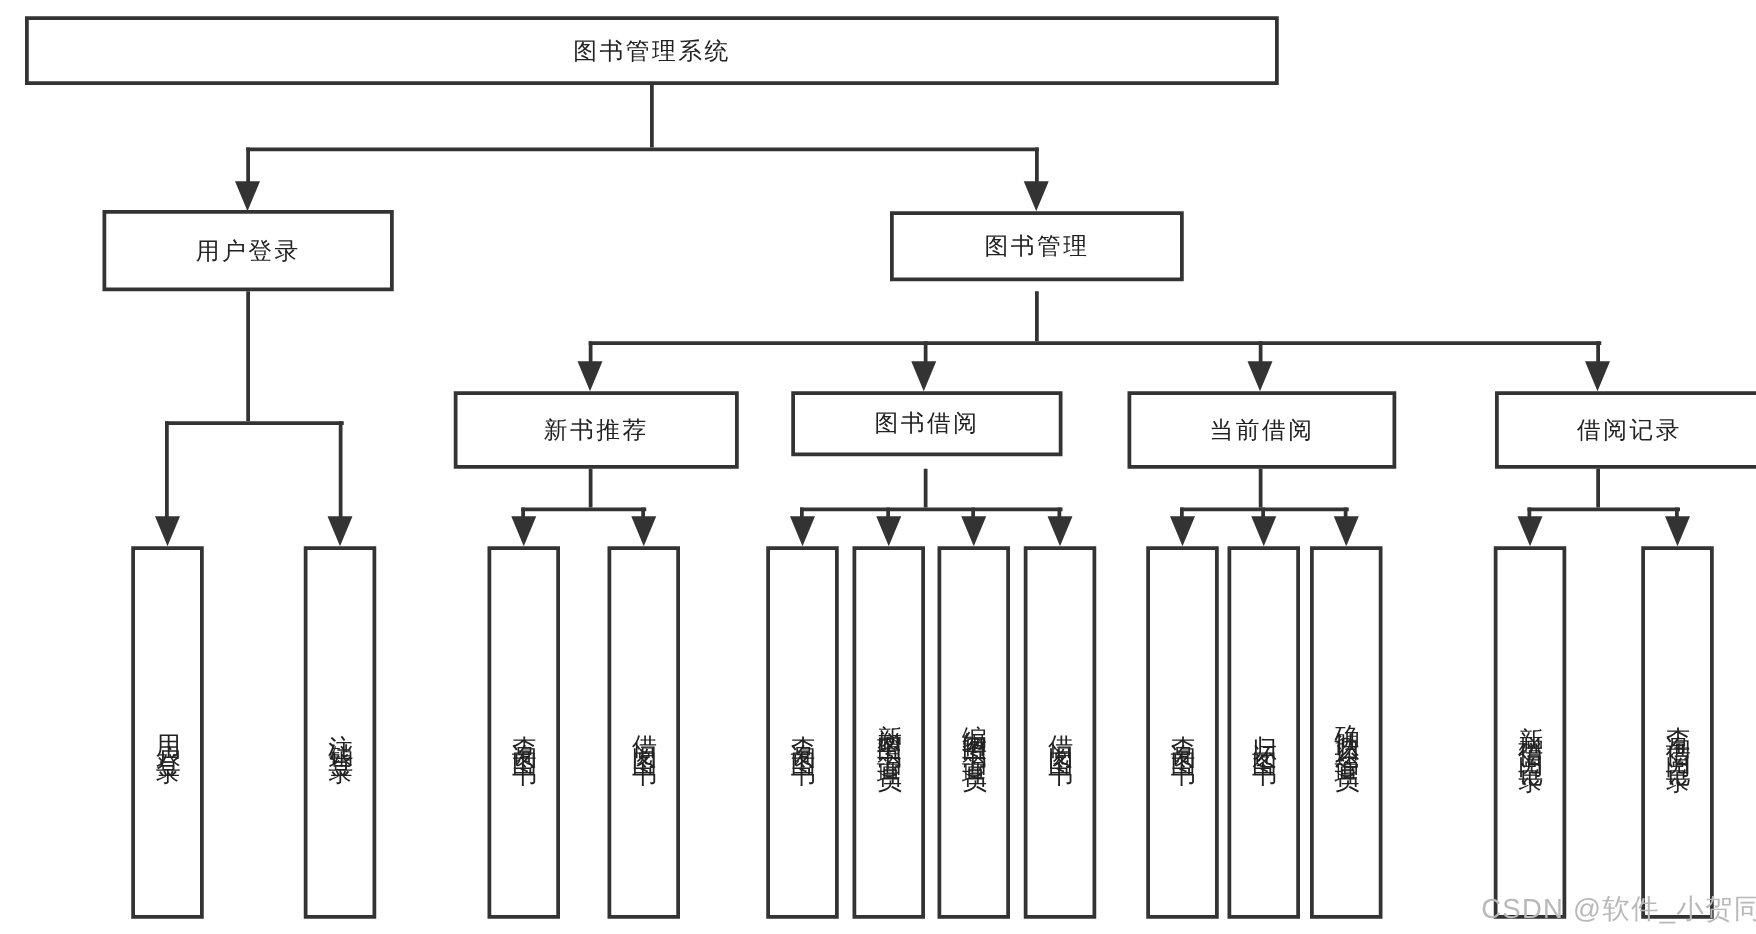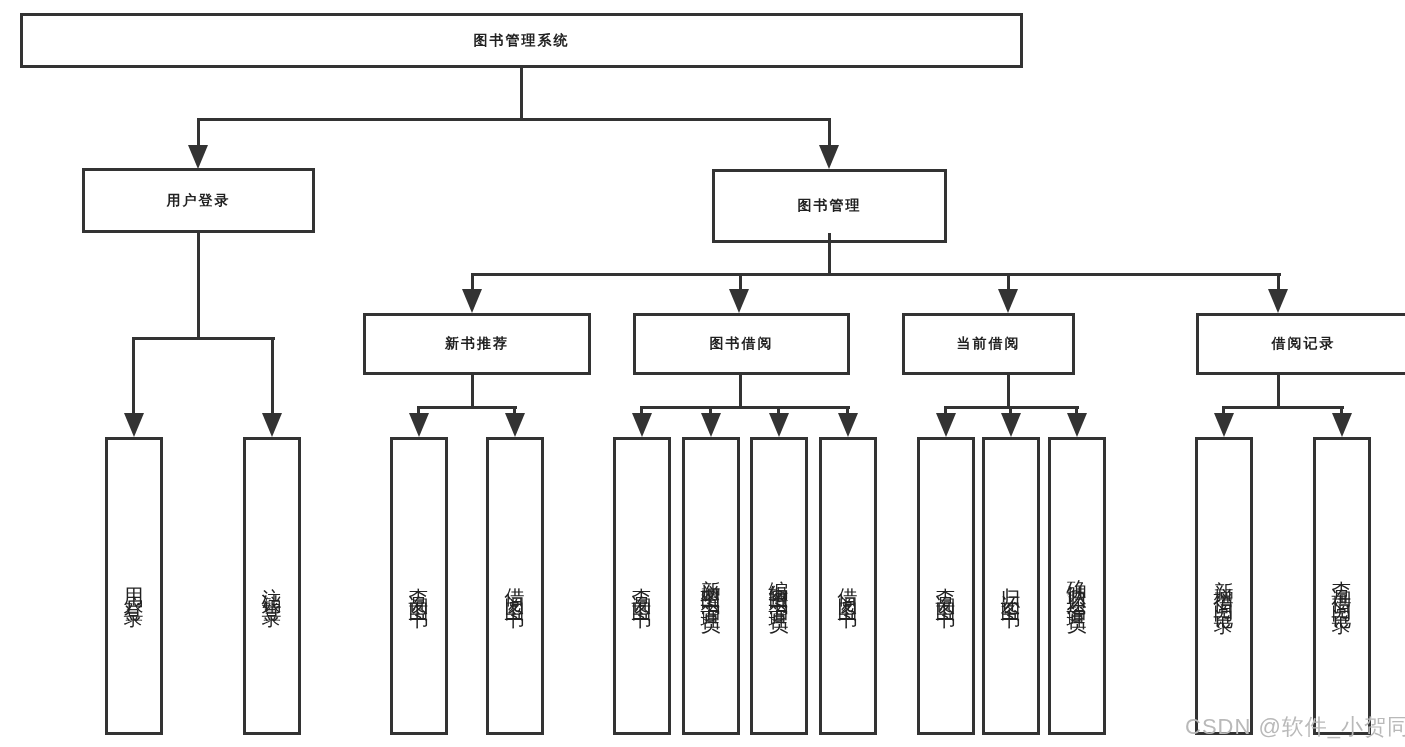--- a/index.html
+++ b/index.html
@@ -1,21 +1,21 @@
 <!DOCTYPE html>
 <html><head>
 <meta charset="utf-8">
 <style>
   html,body{margin:0;padding:0;background:#ffffff;}
   body{width:1405px;height:747px;position:relative;overflow:hidden;
        font-family:"Liberation Sans",sans-serif;}
   #canvas{position:absolute;left:0;top:0;width:1405px;height:747px;background:#ffffff;}
   .box{position:absolute;box-sizing:border-box;border:3px solid #333333;background:#ffffff;
        display:flex;align-items:center;justify-content:center;color:#222222;}
-  .hlabel{font-size:14px;letter-spacing:2px;white-space:nowrap;font-weight:bold;}
+  .hlabel{font-size:19px;letter-spacing:2px;white-space:nowrap;}
   .vtext{writing-mode:vertical-rl;text-orientation:mixed;font-size:20px;letter-spacing:7px;
          color:#222222;line-height:1;}
   .vtext.long{letter-spacing:5px;}
   .line{position:absolute;background:#333333;}
   .arrowhead{position:absolute;width:0;height:0;
              border-left:10px solid transparent;border-right:10px solid transparent;
              border-top:24px solid #333333;}
   .watermark{position:absolute;left:1185px;top:712px;font-size:22px;color:#b9b9b9;
              letter-spacing:1px;white-space:nowrap;z-index:5;}
 </style>
@@ -33,21 +33,21 @@
   <div class="line" style="left:197px;top:118px;width:634px;height:3px;"></div>
 
   <div class="line" style="left:197px;top:118px;width:3px;height:30px;"></div>
   <div class="arrowhead" style="left:188px;top:145px;"></div>
   <div class="line" style="left:828px;top:118px;width:3px;height:30px;"></div>
   <div class="arrowhead" style="left:819px;top:145px;"></div>
 
   <div class="box" style="left:82px;top:168px;width:233px;height:65px;">
     <span class="hlabel">用户登录</span>
   </div>
-  <div class="box" style="left:712px;top:169px;width:235px;height:74px;">
+  <div class="box" style="left:712px;top:169px;width:235px;height:56px;">
     <span class="hlabel">图书管理</span>
   </div>
 
   <div class="line" style="left:197px;top:233px;width:3px;height:104px;"></div>
   <div class="line" style="left:132px;top:337px;width:143px;height:3px;"></div>
   <div class="line" style="left:132px;top:337px;width:3px;height:78px;"></div>
   <div class="arrowhead" style="left:124px;top:413px;"></div>
   <div class="line" style="left:271px;top:337px;width:3px;height:78px;"></div>
   <div class="arrowhead" style="left:262px;top:413px;"></div>
 
@@ -58,24 +58,24 @@
   <div class="line" style="left:739px;top:273px;width:3px;height:18px;"></div>
   <div class="arrowhead" style="left:729px;top:289px;"></div>
   <div class="line" style="left:1007px;top:273px;width:3px;height:18px;"></div>
   <div class="arrowhead" style="left:998px;top:289px;"></div>
   <div class="line" style="left:1277px;top:273px;width:3px;height:18px;"></div>
   <div class="arrowhead" style="left:1268px;top:289px;"></div>
 
   <div class="box" style="left:363px;top:313px;width:228px;height:62px;">
     <span class="hlabel">新书推荐</span>
   </div>
-  <div class="box" style="left:633px;top:313px;width:217px;height:62px;">
+  <div class="box" style="left:633px;top:313px;width:217px;height:52px;">
     <span class="hlabel">图书借阅</span>
   </div>
-  <div class="box" style="left:902px;top:313px;width:173px;height:62px;">
+  <div class="box" style="left:902px;top:313px;width:215px;height:62px;">
     <span class="hlabel">当前借阅</span>
   </div>
   <div class="box" style="left:1172px;top:313px;width:215px;height:62px;margin-left:24px;">
     <span class="hlabel">借阅记录</span>
   </div>
 
   <div class="line" style="left:471px;top:375px;width:3px;height:31px;"></div>
   <div class="line" style="left:417px;top:406px;width:100px;height:3px;"></div>
   <div class="line" style="left:417px;top:406px;width:3px;height:10px;"></div>
   <div class="arrowhead" style="left:409px;top:413px;"></div>

